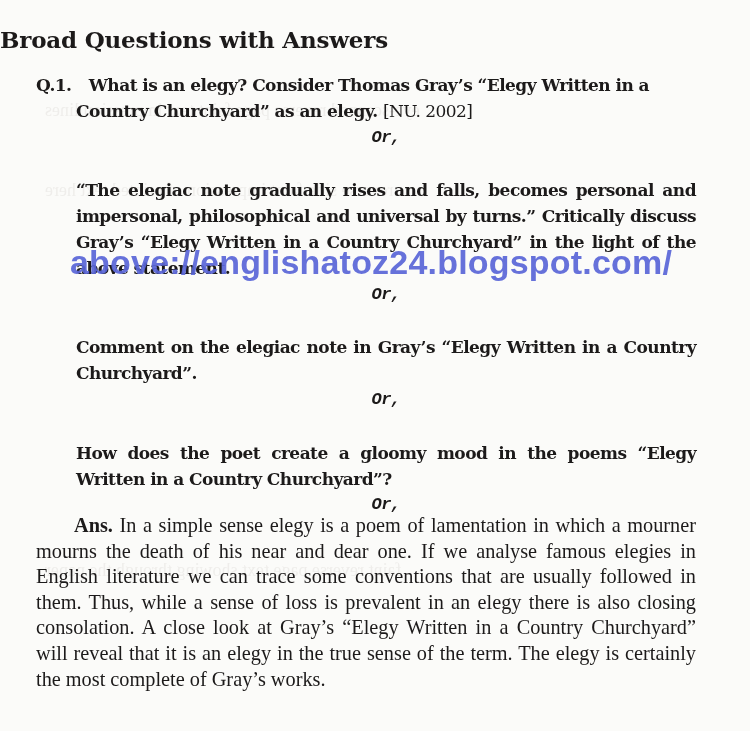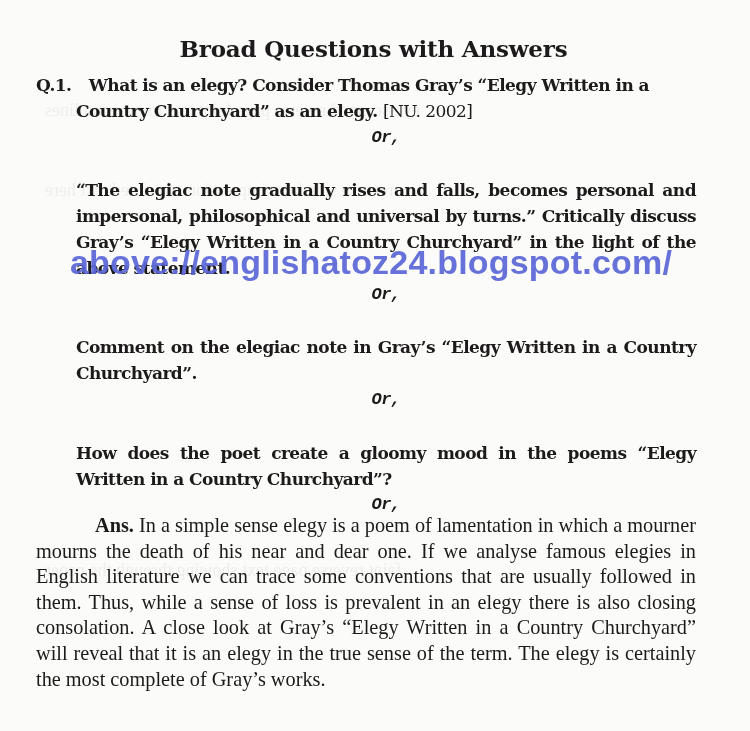--- a/index.html
+++ b/index.html
@@ -15,24 +15,24 @@
       color: #1c1a1a;
       font-family: "DejaVu Serif", "Liberation Serif", serif;
     }
     .page {
       position: absolute;
       left: 0; top: 0;
       width: 750px; height: 731px;
     }
     .title {
       position: absolute;
-      top: 18px;
+      top: 9px;
       left: 0;
       width: 747px;
-      text-align: center;
+      text-align: left;
       font-family: "DejaVu Serif", serif;
       font-weight: bold;
       font-size: 23px;
       letter-spacing: -0.2px;
       line-height: 32px;
     }
     .q-block {
       position: absolute;
       left: 36px;
       top: 73px;
@@ -69,21 +69,21 @@
       top: 513px;
       width: 660px;
       font-family: "Liberation Serif", serif;
       font-size: 20.3px;
       line-height: 25.6px;
       text-align: justify;
       text-align-last: left;
     }
     .ans-label {
       font-weight: bold;
-      margin-left: 59px;
+      margin-left: 38px;
     }
     .watermark {
       position: absolute;
       left: 70px;
       top: 242px;
       font-family: "Liberation Sans", sans-serif;
       font-weight: bold;
       font-size: 34px;
       letter-spacing: 0.2px;
       color: #5a66d8;

